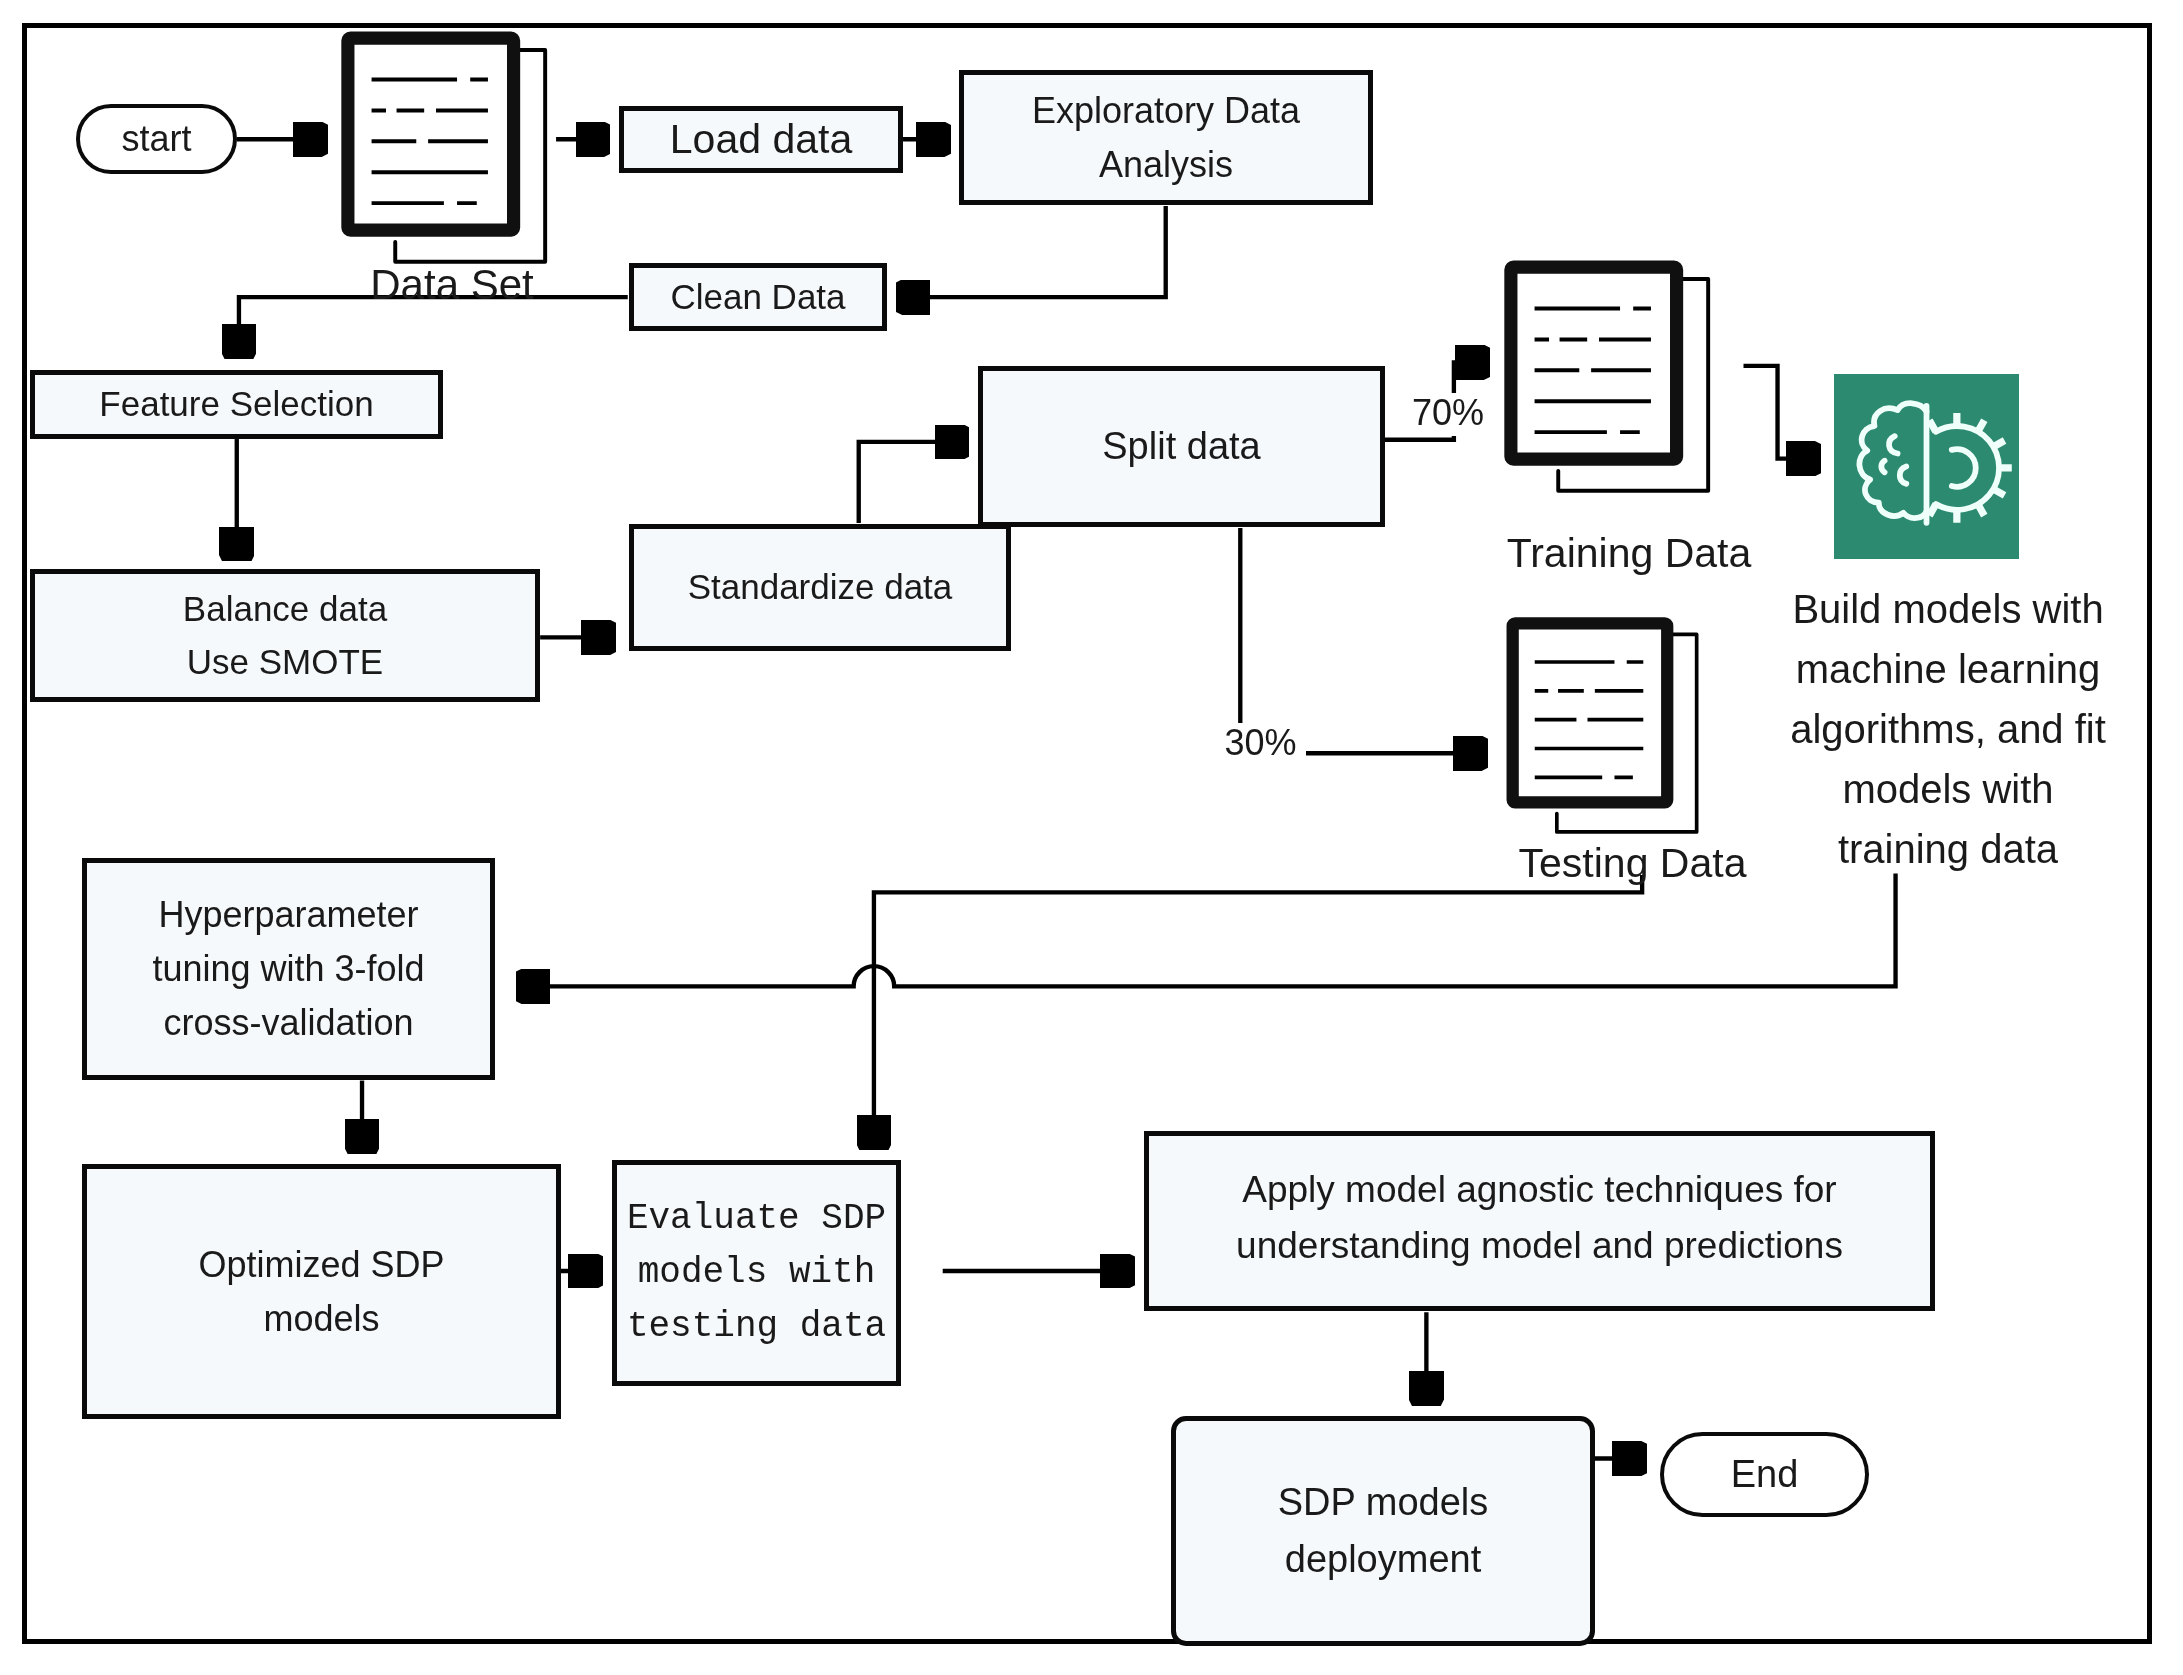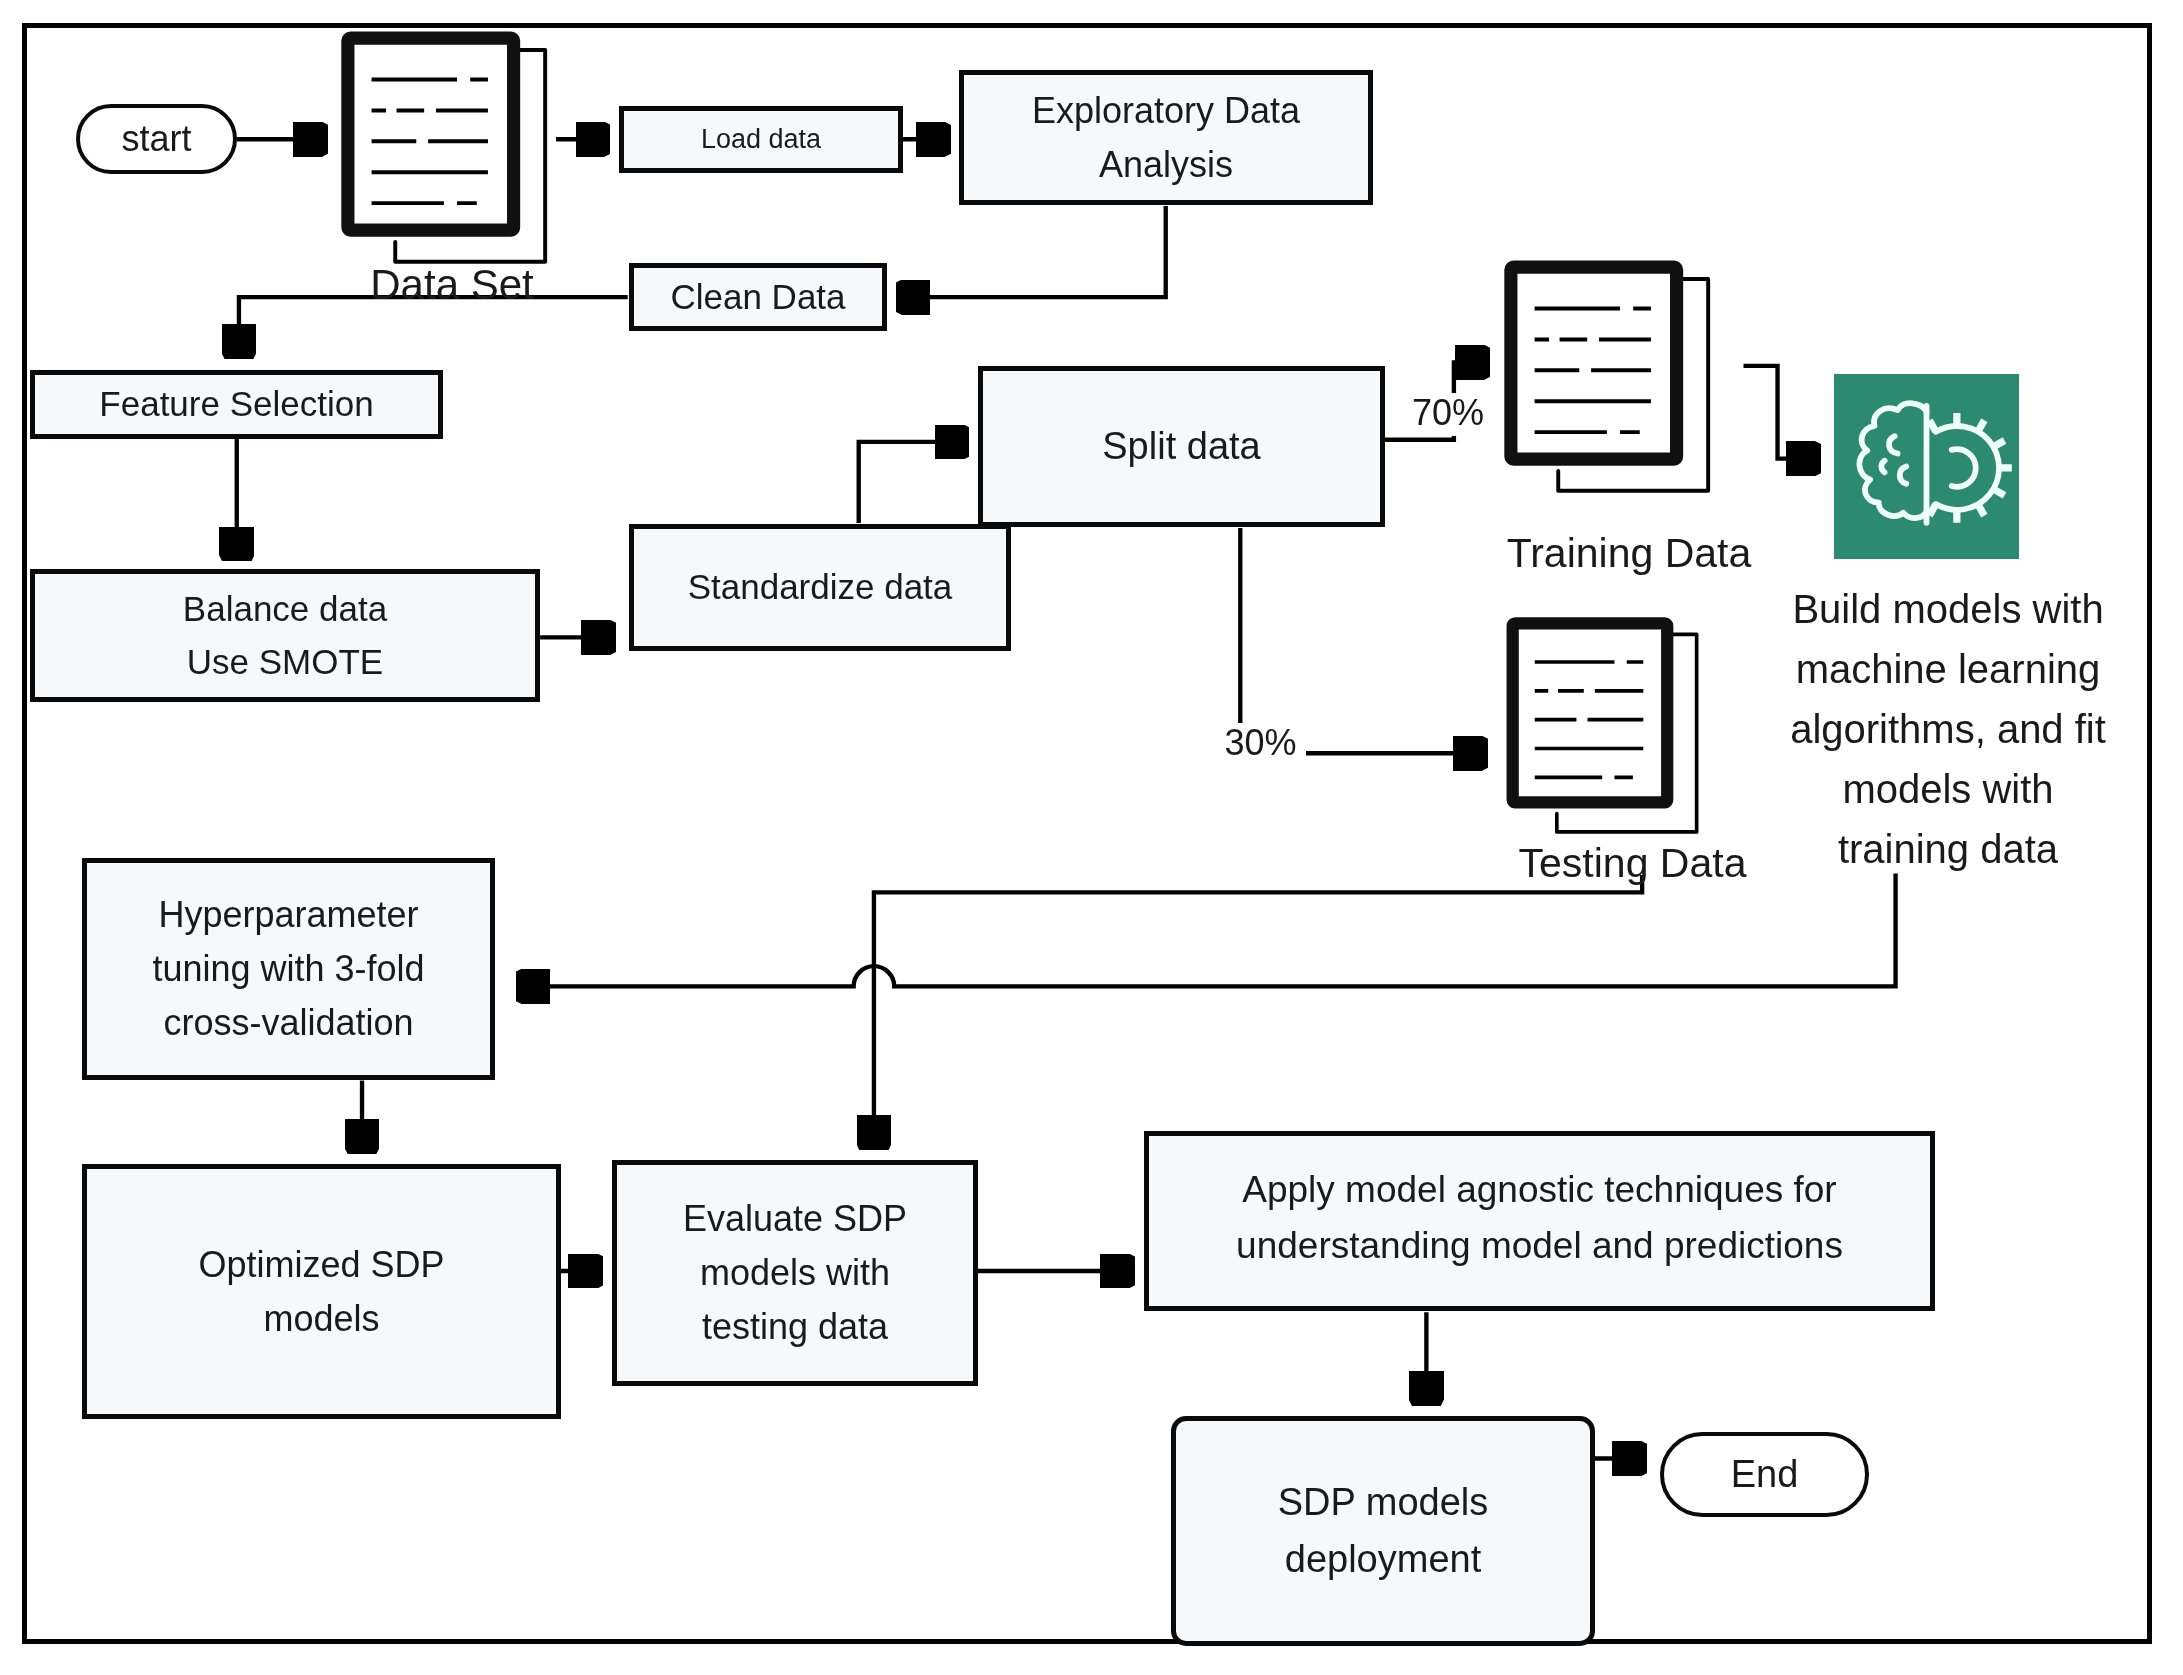--- a/index.html
+++ b/index.html
@@ -83,21 +83,21 @@
     <line x1="2202" y1="2014" x2="2272" y2="2014" marker-end="url(#arrow)"></line>
   </svg>
 
   <div class="box oval node" style="left:76px;top:104px;width:161px;height:70px;font-size:36px;">start</div>
 
   <svg class="icon" style="left:340px;top:30px;" width="217" height="247" viewBox="0 0 330 375">
       <use href="#doc"></use>
     </svg>
   <div class="caption node" style="left:329px;top:253px;width:246px;font-size:42px;">Data Set</div>
 
-  <div class="box node" style="left:619px;top:106px;width:284px;height:67px;font-size:27px;">Load data</div>
+  <div class="box node" style="left:619px;top:106px;width:284px;height:67px;font-size:41px;">Load data</div>
 
   <div class="box node" style="left:959px;top:70px;width:414px;height:135px;font-size:36px;">Exploratory Data
 Analysis</div>
 
   <div class="box node" style="left:629px;top:263px;width:258px;height:68px;font-size:35px;">Clean Data</div>
 
   <div class="box node" style="left:30px;top:370px;width:413px;height:69px;font-size:35px;">Feature Selection</div>
 
   <div class="box node" style="left:30px;top:569px;width:510px;height:133px;font-size:35px;">Balance data
 Use SMOTE</div>
@@ -135,21 +135,21 @@
 models with
 training data</div>
 
   <div class="box node" style="left:82px;top:858px;width:413px;height:222px;font-size:36px;">Hyperparameter
 tuning with 3-fold
 cross-validation</div>
 
   <div class="box node" style="left:82px;top:1164px;width:479px;height:255px;font-size:36px;">Optimized SDP
 models</div>
 
-  <div class="box node" style="left:612px;top:1160px;width:366px;height:226px;font-size:36px;">Evaluate SDP
+  <div class="box node" style="left:612px;top:1160px;width:289px;height:226px;font-size:36px;font-family:Liberation Mono, monospace;">Evaluate SDP
 models with
 testing data</div>
 
   <div class="box node" style="left:1144px;top:1131px;width:791px;height:180px;font-size:37px;align-items:flex-start;padding-top:26px;">Apply model agnostic techniques for
 understanding model and predictions</div>
 
   <div class="box node" style="left:1171px;top:1416px;width:424px;height:230px;font-size:38px;border-radius:15px;">SDP models
 deployment</div>
 
   <div class="box oval node" style="left:1660px;top:1416px;width:209px;height:85px;font-size:38px;margin-top:16px;">End</div>

